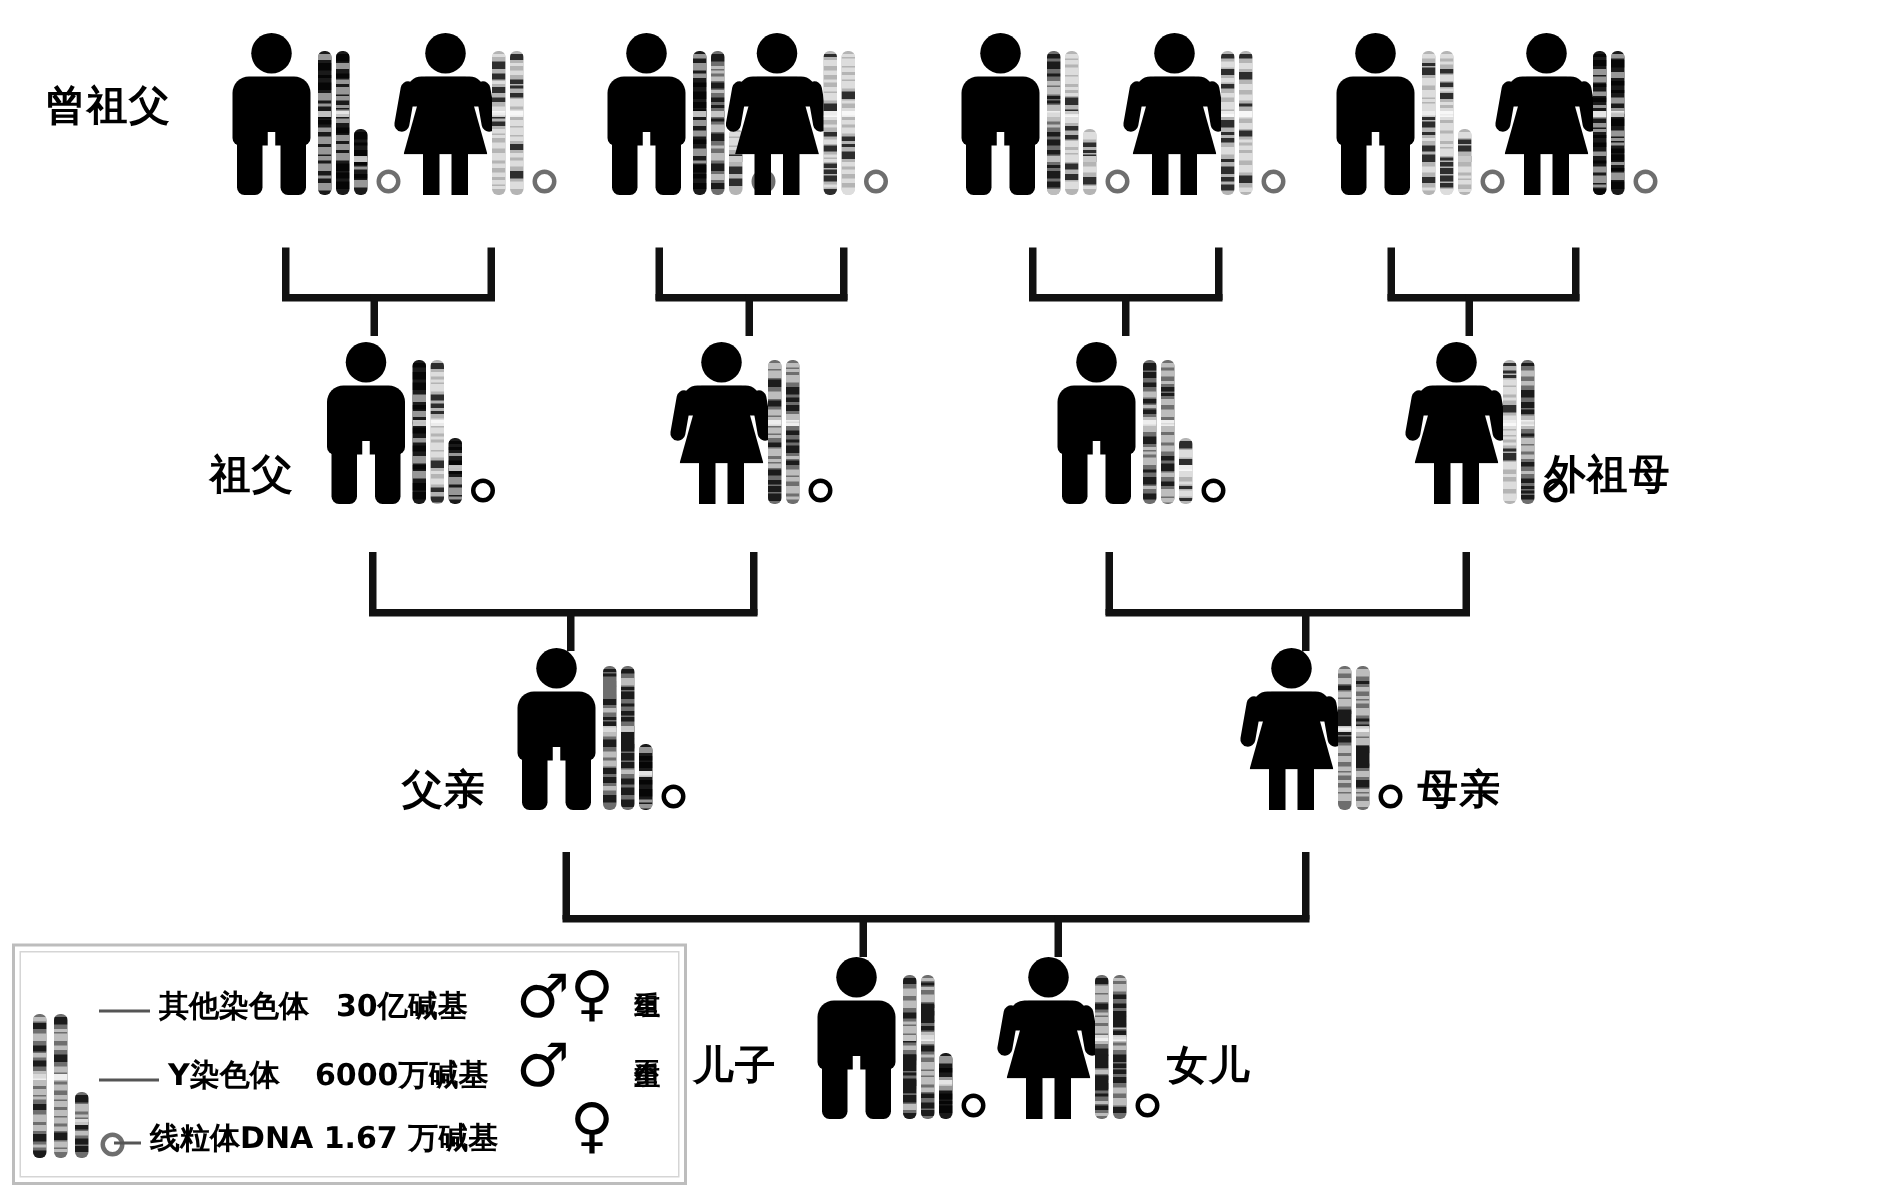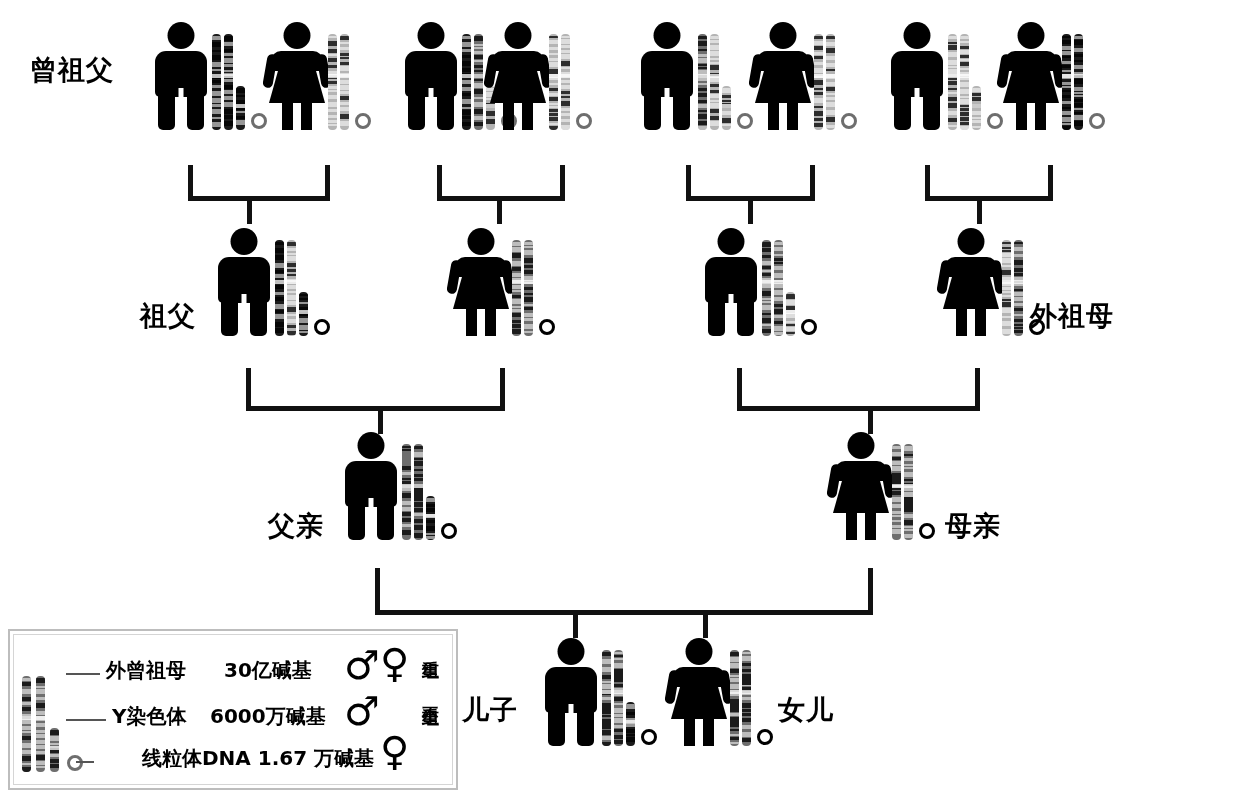--- a/index.html
+++ b/index.html
@@ -1134,27 +1134,27 @@
             <div class="seg" style="top: 15px; height: 2px; background: rgba(255, 255, 255, 0.55);"></div>
             <div class="seg" style="top: 20px; height: 5px; background: rgba(0, 0, 0, 0.75);"></div>
             <div class="seg" style="top: 26px; height: 3px; background: rgba(255, 255, 255, 0.55);"></div>
             <div class="seg" style="top: 31px; height: 4px; background: rgba(0, 0, 0, 0.75);"></div>
             <div class="seg" style="top: 36px; height: 4px; background: rgba(0, 0, 0, 0.75);"></div>
             <div class="waist" style="top: 18px;"></div>
           </div>
           <div class="mito gray"></div>
         </div>
         <div class="lg-lead" style="position: absolute; left: 52px; top: 38px; width: 34px; height: 2px; background: rgb(85, 85, 85);"></div>
-        <div class="lg-text" style="position: absolute; left: 92px; top: 22px;">外曾祖母</div>
+        <div class="lg-text" style="position: absolute; left: 92px; top: 22px;">其他染色体</div>
         <div class="lg-text" style="position: absolute; left: 210px; top: 22px;">30亿碱基</div>
         <div class="lg-lead" style="position: absolute; left: 52px; top: 84px; width: 40px; height: 2px; background: rgb(85, 85, 85);"></div>
         <div class="lg-text" style="position: absolute; left: 98px; top: 68px;">Y染色体</div>
         <div class="lg-text" style="position: absolute; left: 196px; top: 68px;">6000万碱基</div>
         <div class="lg-lead" style="position: absolute; left: 62px; top: 126px; width: 18px; height: 2px; background: rgb(85, 85, 85);"></div>
-        <div class="lg-text" style="position: absolute; left: 86px; top: 110px; margin-left: 42px;">线粒体DNA 1.67 万碱基</div>
+        <div class="lg-text" style="position: absolute; left: 86px; top: 110px;">线粒体DNA 1.67 万碱基</div>
         <div class="sym" style="position: absolute; left: 330px; top: 10px; font-size: 40px;">♂</div>
         <div class="sym" style="position: absolute; left: 366px; top: 8px; font-size: 40px;">♀</div>
         <div class="sym" style="position: absolute; left: 330px; top: 56px; font-size: 40px;">♂</div>
         <div class="sym" style="position: absolute; left: 366px; top: 96px; font-size: 40px;">♀</div>
         <div class="vtext" style="position: absolute; left: 408px; top: 12px;">重组</div>
         <div class="vtext" style="position: absolute; left: 408px; top: 58px;">不重组</div>
       </div>
     </div>
   </div>
 

